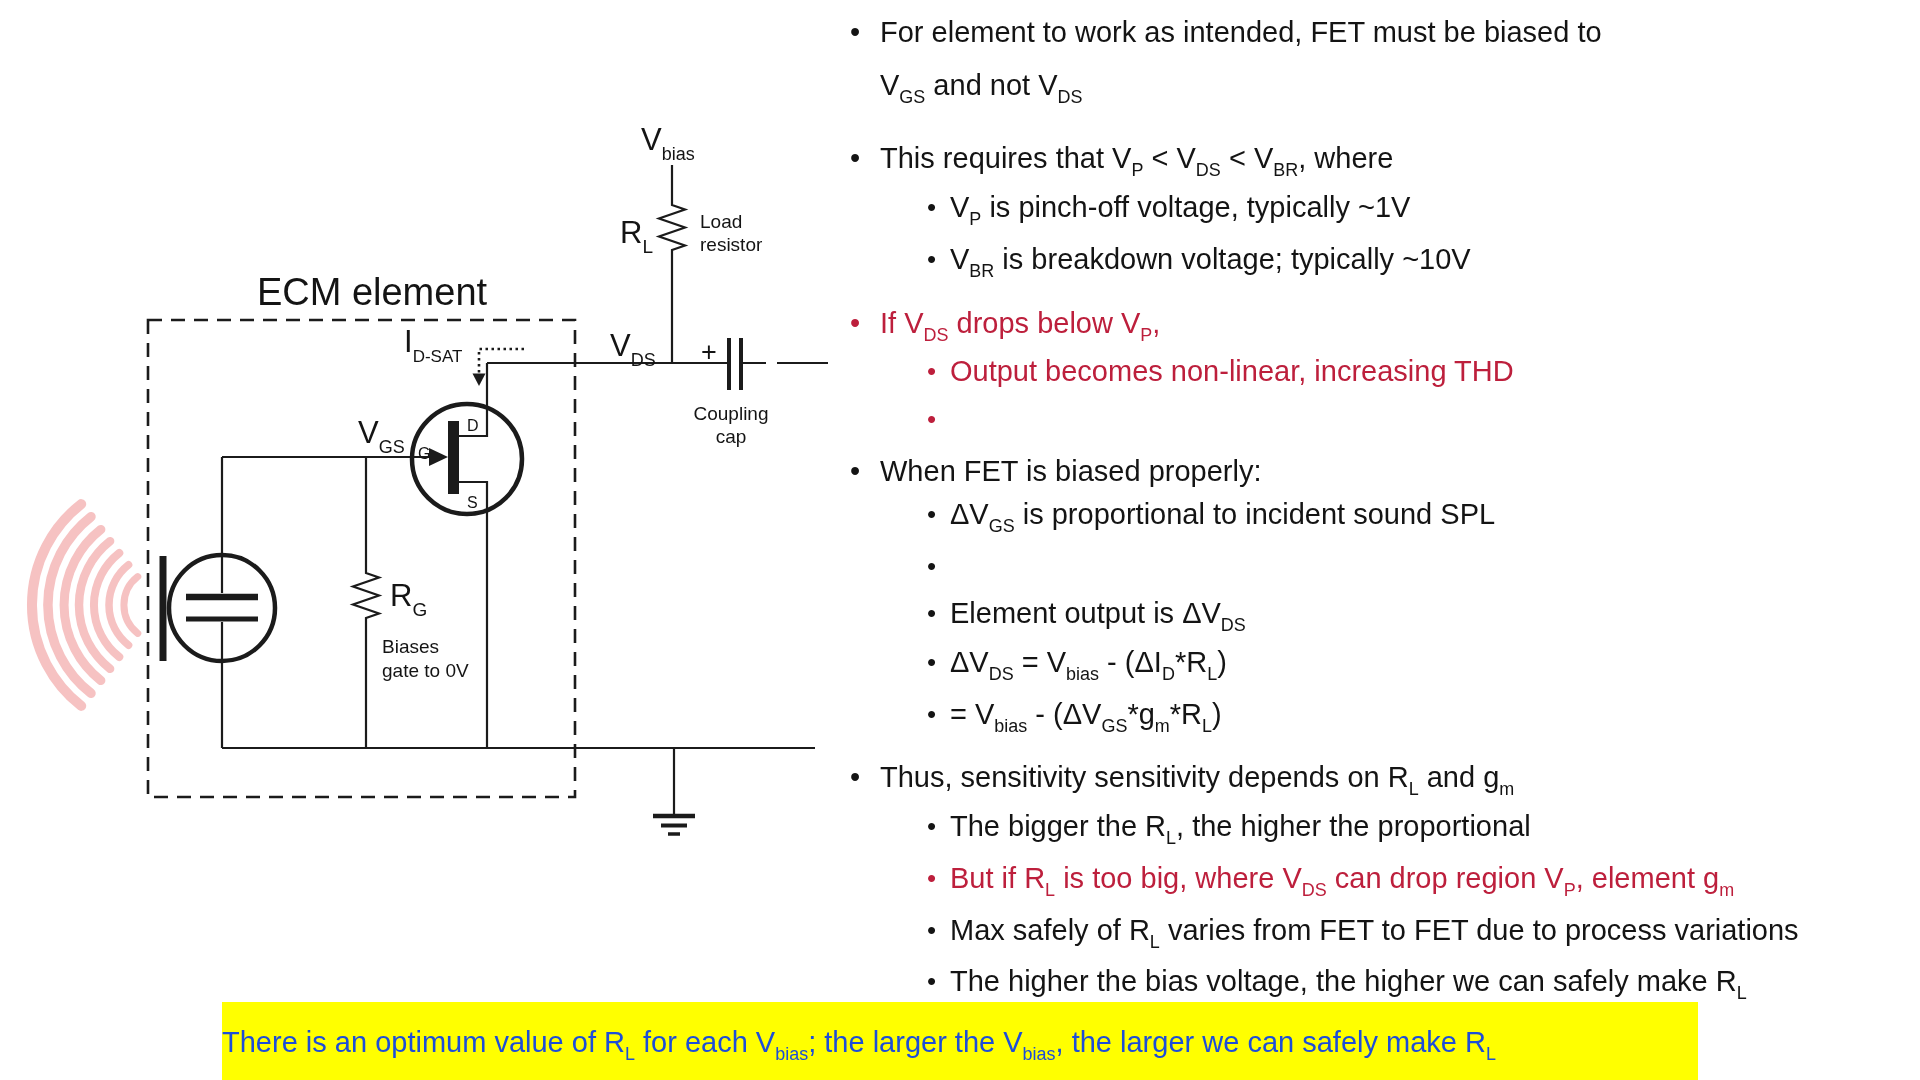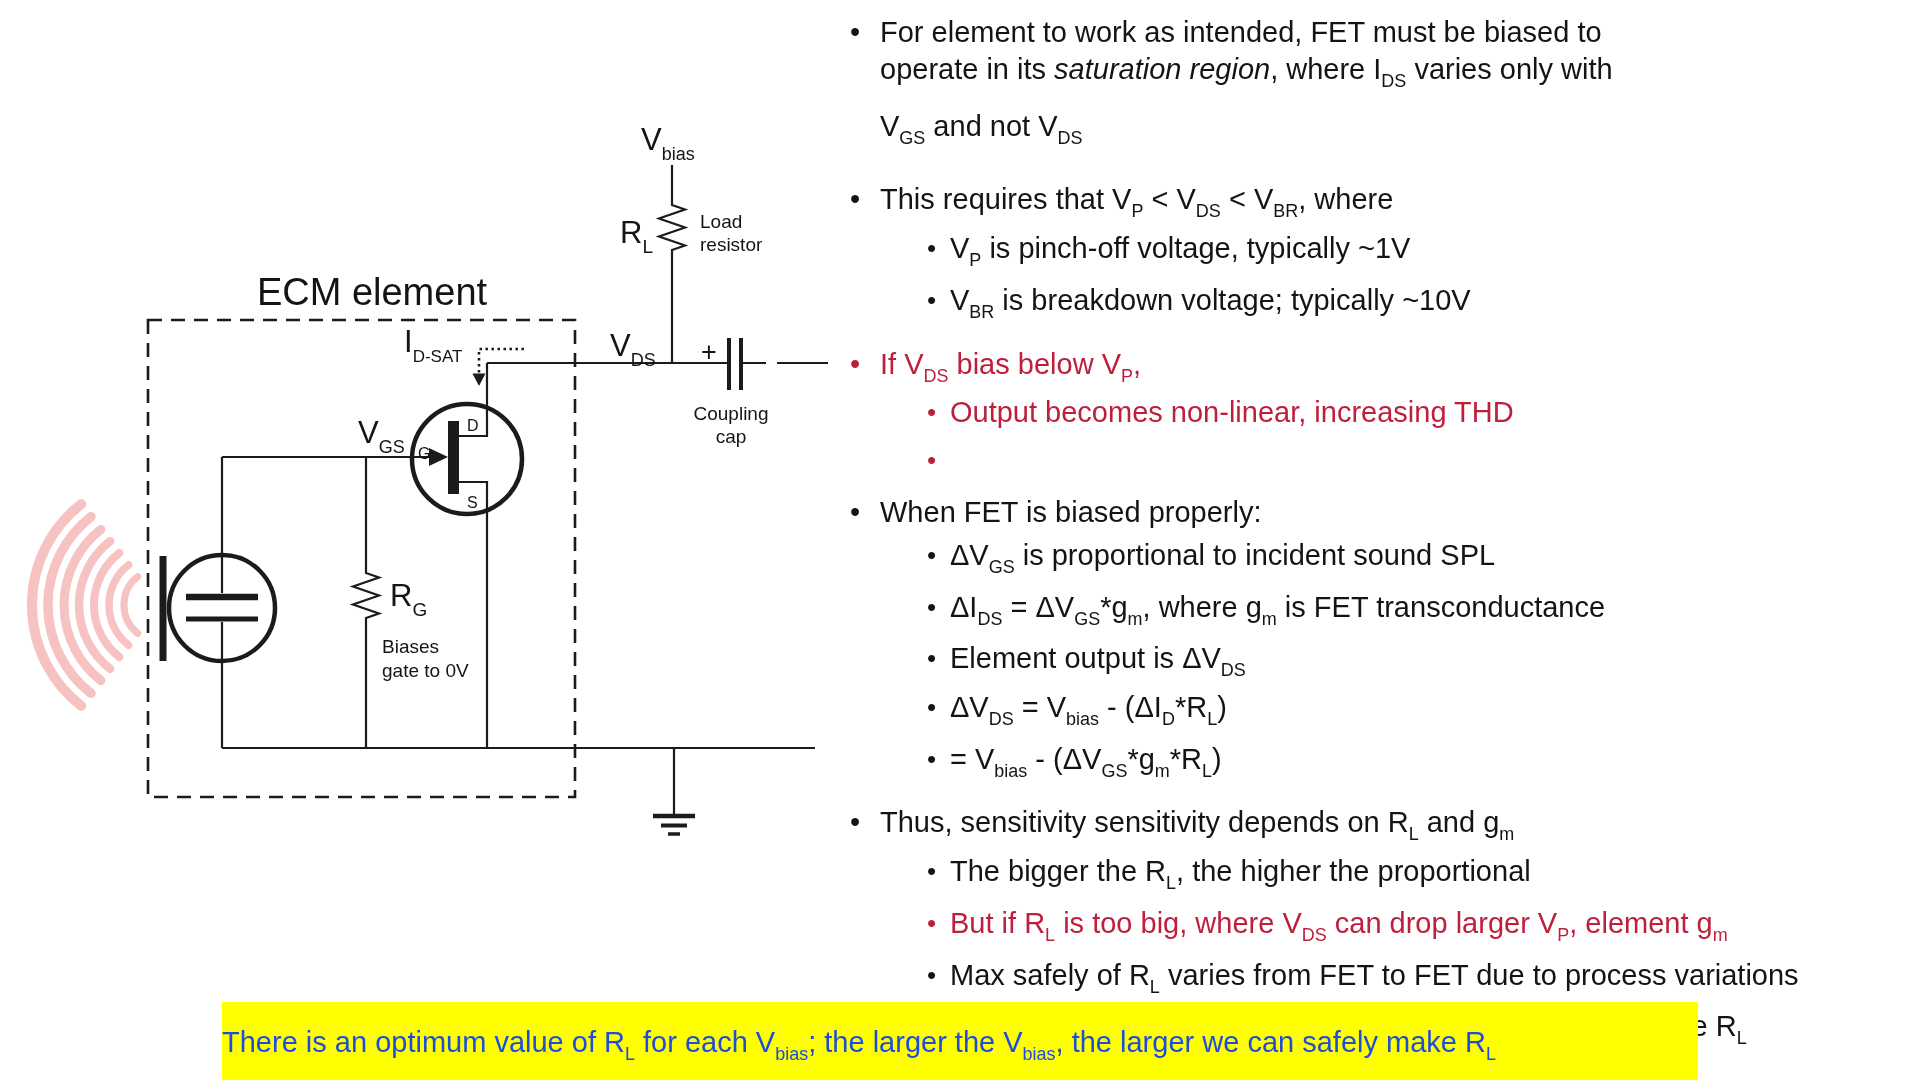--- a/index.html
+++ b/index.html
@@ -109,62 +109,57 @@
       <path d="M661,825.5 H687" stroke="#1b1b1b" stroke-width="4"></path>
       <path d="M668,834 H680" stroke="#1b1b1b" stroke-width="3.5"></path>
     </g>
   </svg>
 
   <div id="bullets">
       <div class="li lv0" style="margin-top: 0px;">
         <span class="marker">•</span>
         <span class="txt"><span>For element to work as intended, FET must be biased to</span></span>
       </div>
-      <div class="li lv0 cont" style="margin-top: 0px;">
-        <span class="marker">•</span>
-        <span class="txt"><span>operate in its </span><i>saturation region</i><span>, where I</span><span class="sb bsub">DS</span><span> varies only with</span></span>
-      </div>
       <div class="li lv0 cont" style="margin-top: 16px;">
         <span class="marker">•</span>
         <span class="txt"><span>V</span><span class="sb bsub">GS</span><span> and not V</span><span class="sb bsub">DS</span></span>
       </div>
       <div class="li lv0" style="margin-top: 32px;">
         <span class="marker">•</span>
         <span class="txt"><span>This requires that V</span><span class="sb bsub">P</span><span> &lt; V</span><span class="sb bsub">DS</span><span> &lt; V</span><span class="sb bsub">BR</span><span>, where</span></span>
       </div>
       <div class="li lv1" style="margin-top: 8px;">
         <span class="marker">•</span>
         <span class="txt"><span>V</span><span class="sb bsub">P</span><span> is pinch-off voltage, typically ~1V</span></span>
       </div>
       <div class="li lv1" style="margin-top: 11px;">
         <span class="marker">•</span>
         <span class="txt"><span>V</span><span class="sb bsub">BR</span><span> is breakdown voltage; typically ~10V</span></span>
       </div>
       <div class="li lv0 red" style="margin-top: 23px;">
         <span class="marker">•</span>
-        <span class="txt"><span>If V</span><span class="sb bsub">DS</span><span> bias below V</span><span class="sb bsub">P</span><span>,</span></span>
+        <span class="txt"><span>If V</span><span class="sb bsub">DS</span><span> drops below V</span><span class="sb bsub">P</span><span>,</span></span>
       </div>
       <div class="li lv1 red" style="margin-top: 7px;">
         <span class="marker">•</span>
         <span class="txt"><span>Output becomes non-linear, increasing THD</span></span>
       </div>
       <div class="li lv1 red" style="margin-top: 11px;">
         <span class="marker">•</span>
       </div>
       <div class="li lv0" style="margin-top: 15px;">
         <span class="marker">•</span>
         <span class="txt"><span>When FET is biased properly:</span></span>
       </div>
       <div class="li lv1" style="margin-top: 6px;">
         <span class="marker">•</span>
         <span class="txt"><span>ΔV</span><span class="sb bsub">GS</span><span> is proportional to incident sound SPL</span></span>
       </div>
       <div class="li lv1" style="margin-top: 11px;">
         <span class="marker">•</span>
-        <span class="txt"><span>ΔI</span><span class="sb bsub">DS</span><span> = ΔV</span><span class="sb bsub">GS</span><span>*g</span><span class="sb bsub">m</span><span>, where g</span><span class="sb bsub">m</span><span> is FET transconductance</span></span>
       </div>
       <div class="li lv1" style="margin-top: 10px;">
         <span class="marker">•</span>
         <span class="txt"><span>Element output is ΔV</span><span class="sb bsub">DS</span></span>
       </div>
       <div class="li lv1" style="margin-top: 8px;">
         <span class="marker">•</span>
         <span class="txt"><span>ΔV</span><span class="sb bsub">DS</span><span> = V</span><span class="sb bsub">bias</span><span> - (ΔI</span><span class="sb bsub">D</span><span>*R</span><span class="sb bsub">L</span><span>)</span></span>
       </div>
       <div class="li lv1" style="margin-top: 11px;">
@@ -174,21 +169,21 @@
       <div class="li lv0" style="margin-top: 22px;">
         <span class="marker">•</span>
         <span class="txt"><span>Thus, sensitivity sensitivity depends on R</span><span class="sb bsub">L</span><span> and g</span><span class="sb bsub">m</span></span>
       </div>
       <div class="li lv1" style="margin-top: 8px;">
         <span class="marker">•</span>
         <span class="txt"><span>The bigger the R</span><span class="sb bsub">L</span><span>, the higher the proportional</span></span>
       </div>
       <div class="li lv1 red" style="margin-top: 11px;">
         <span class="marker">•</span>
-        <span class="txt"><span>But if R</span><span class="sb bsub">L</span><span> is too big, where V</span><span class="sb bsub">DS</span><span> can drop larger V</span><span class="sb bsub">P</span><span>, element g</span><span class="sb bsub">m</span></span>
+        <span class="txt"><span>But if R</span><span class="sb bsub">L</span><span> is too big, where V</span><span class="sb bsub">DS</span><span> can drop region V</span><span class="sb bsub">P</span><span>, element g</span><span class="sb bsub">m</span></span>
       </div>
       <div class="li lv1" style="margin-top: 11px;">
         <span class="marker">•</span>
         <span class="txt"><span>Max safely of R</span><span class="sb bsub">L</span><span> varies from FET to FET due to process variations</span></span>
       </div>
       <div class="li lv1" style="margin-top: 10px;">
         <span class="marker">•</span>
         <span class="txt"><span>The higher the bias voltage, the higher we can safely make R</span><span class="sb bsub">L</span></span>
       </div>
     </div>

